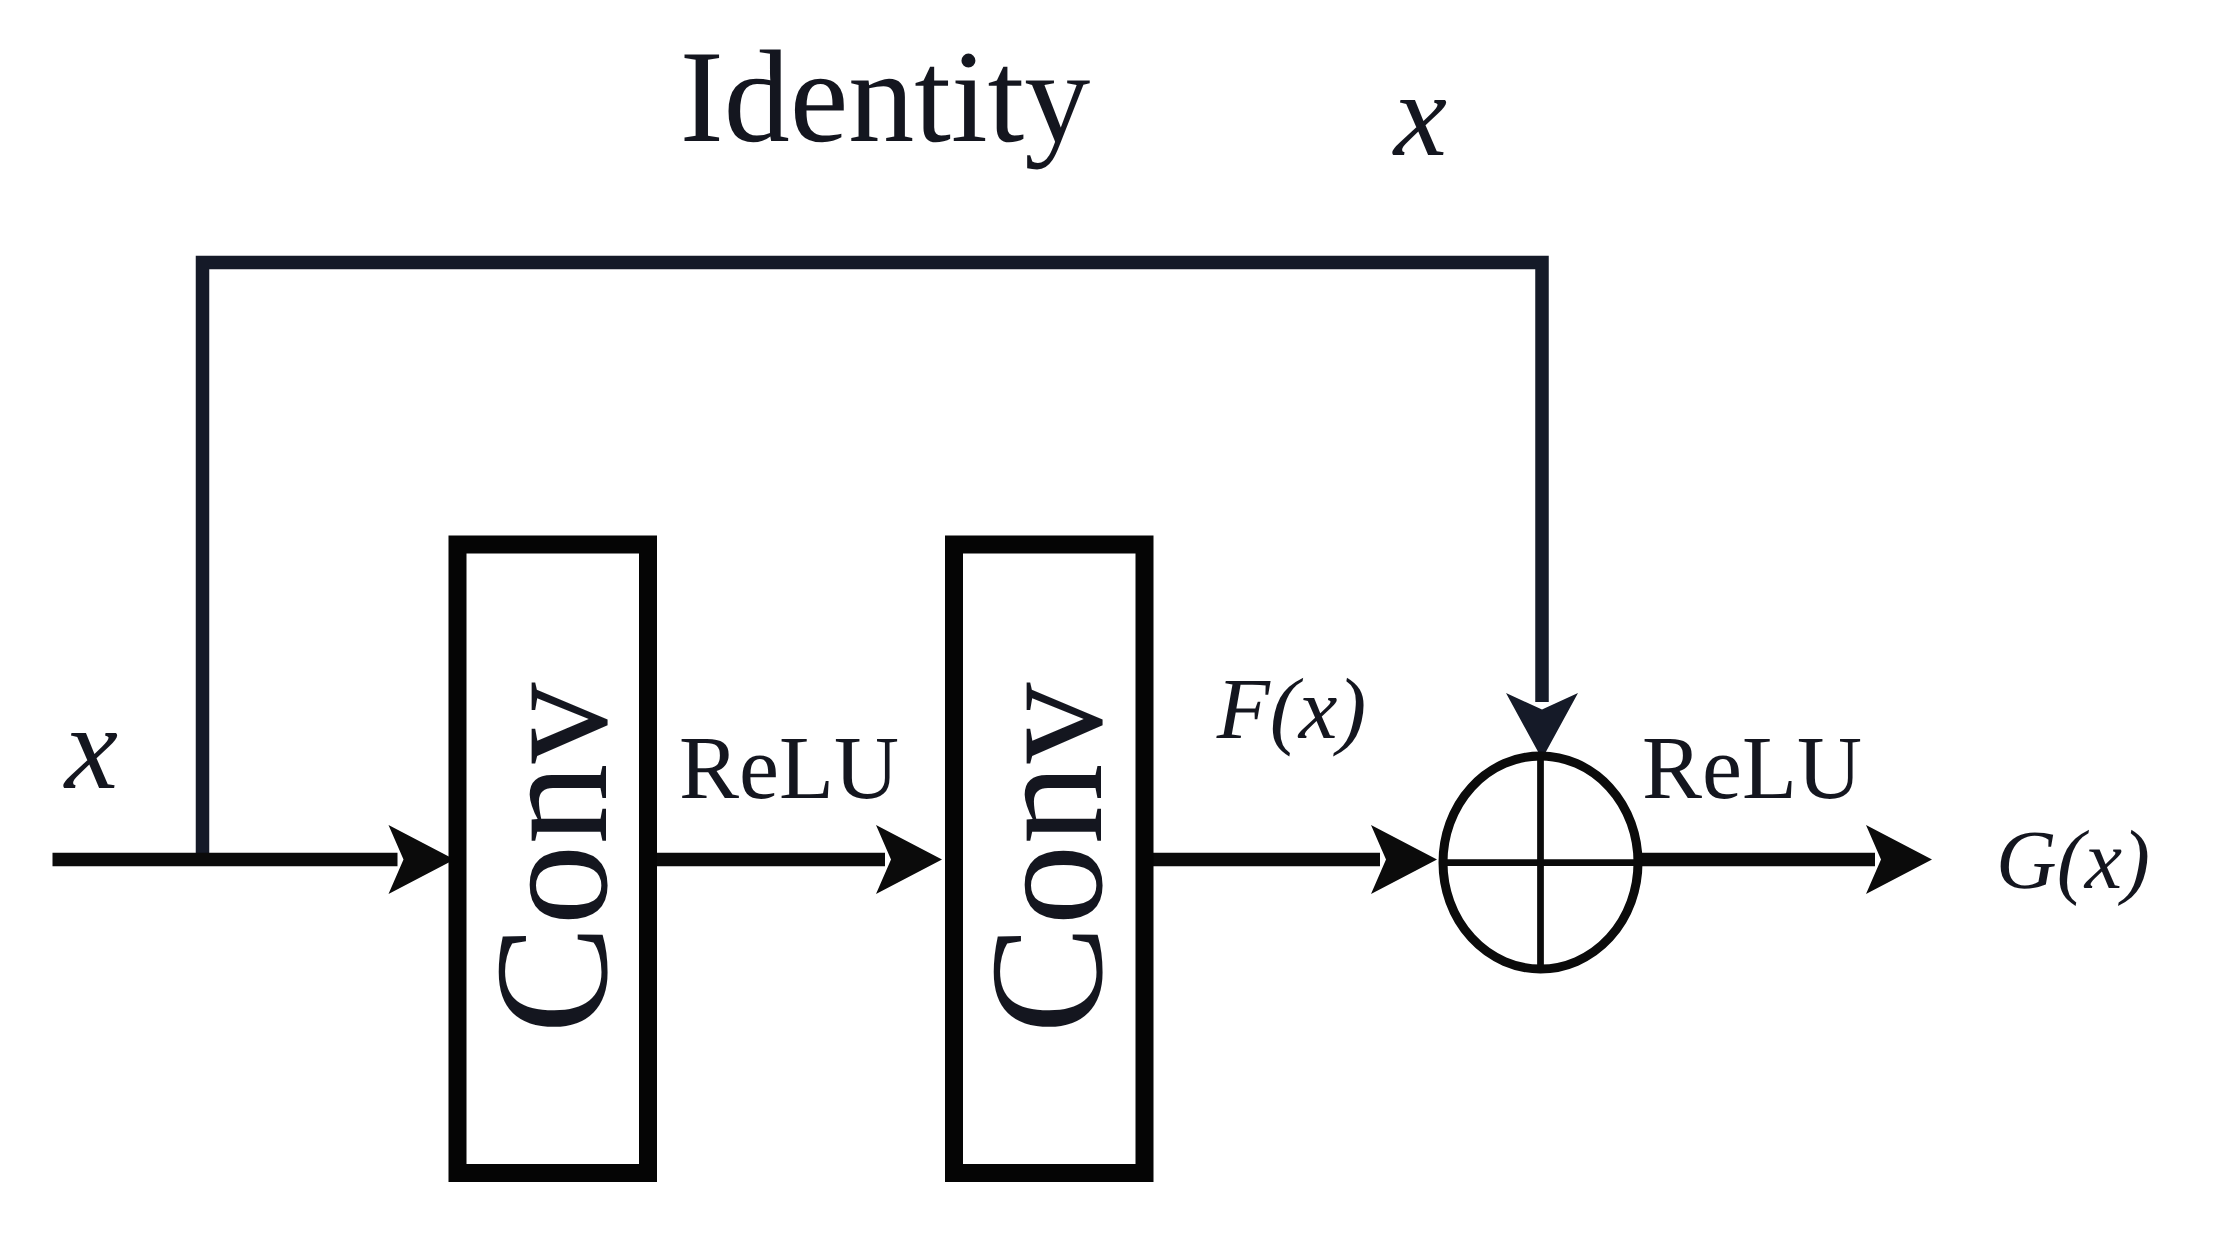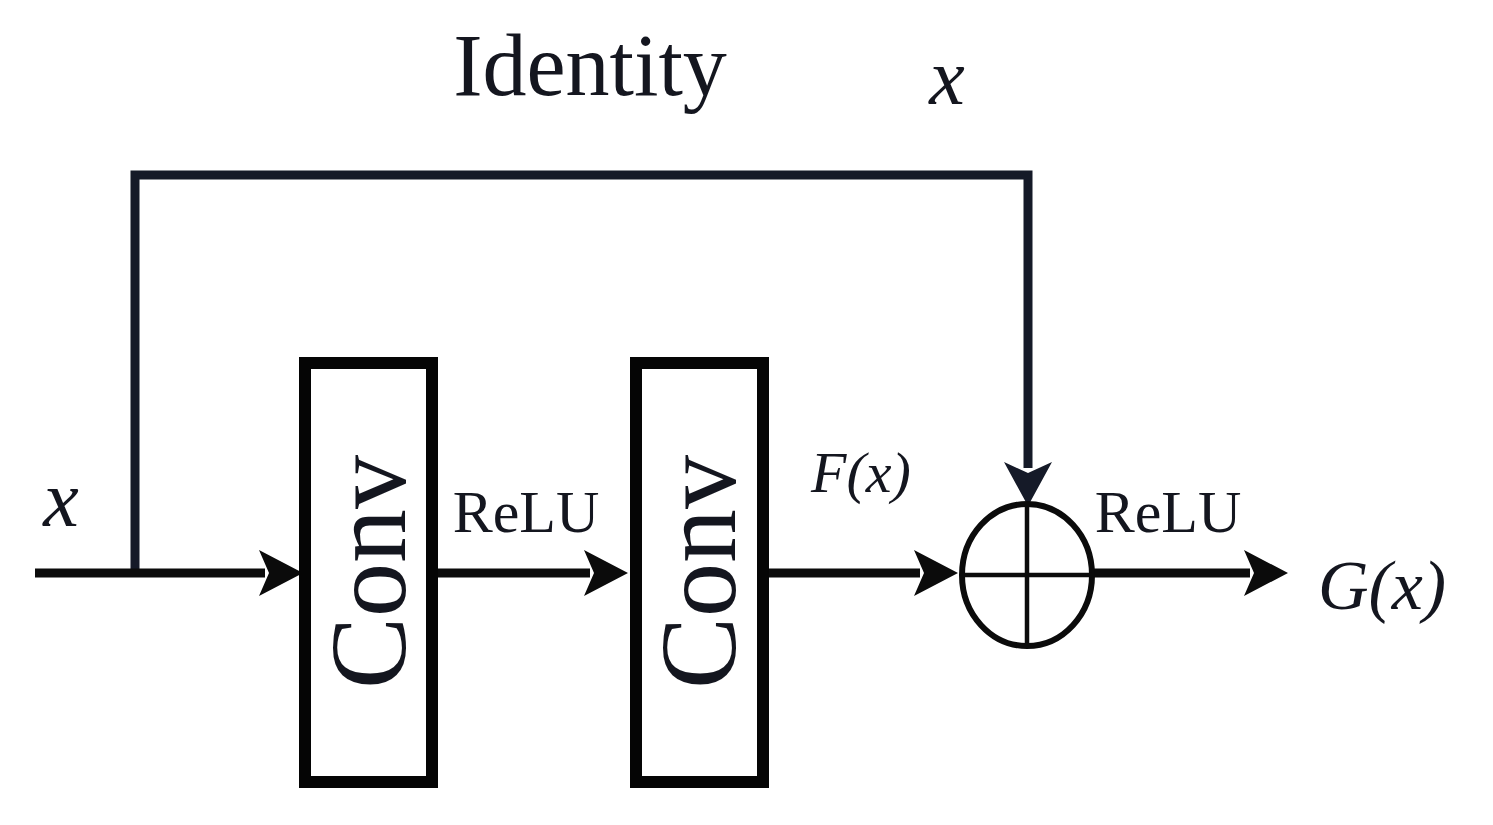--- a/index.html
+++ b/index.html
@@ -36,21 +36,21 @@
     font-style: italic;
   }
   .title-label   { left: 590px;  top: 66px;  font-size: 88px; }
   .x-top-label   { left: 947px;  top: 77px;  font-size: 80px; }
   .x-input-label { left: 61px;   top: 499px; font-size: 80px; }
   .conv1-label   { left: 369px;  top: 572px; font-size: 108px; }
   .conv2-label   { left: 699px;  top: 572px; font-size: 108px; }
   .relu1-label   { left: 526px;  top: 512px; font-size: 60px; }
   .relu2-label   { left: 1168px; top: 512px; font-size: 60px; }
   .fx-label      { left: 861px;  top: 473px; font-size: 58px; }
-  .gx-label      { left: 1382px; top: 574px; font-size: 70px; margin-top: 12px; }
+  .gx-label      { left: 1382px; top: 574px; font-size: 56px; }
 </style>
 </head>
 <body>
 
 <div class="canvas">
 
   <svg class="diagram-svg" width="1493" height="825" viewBox="0 0 1493 825">
 
     <path d="M 135 573 L 135 175 L 1028 175 L 1028 468" fill="none" stroke="#151a28" stroke-width="9"></path>
     <polygon points="1028,506 1004,462 1028,473 1052,462" fill="#151a28"></polygon>

